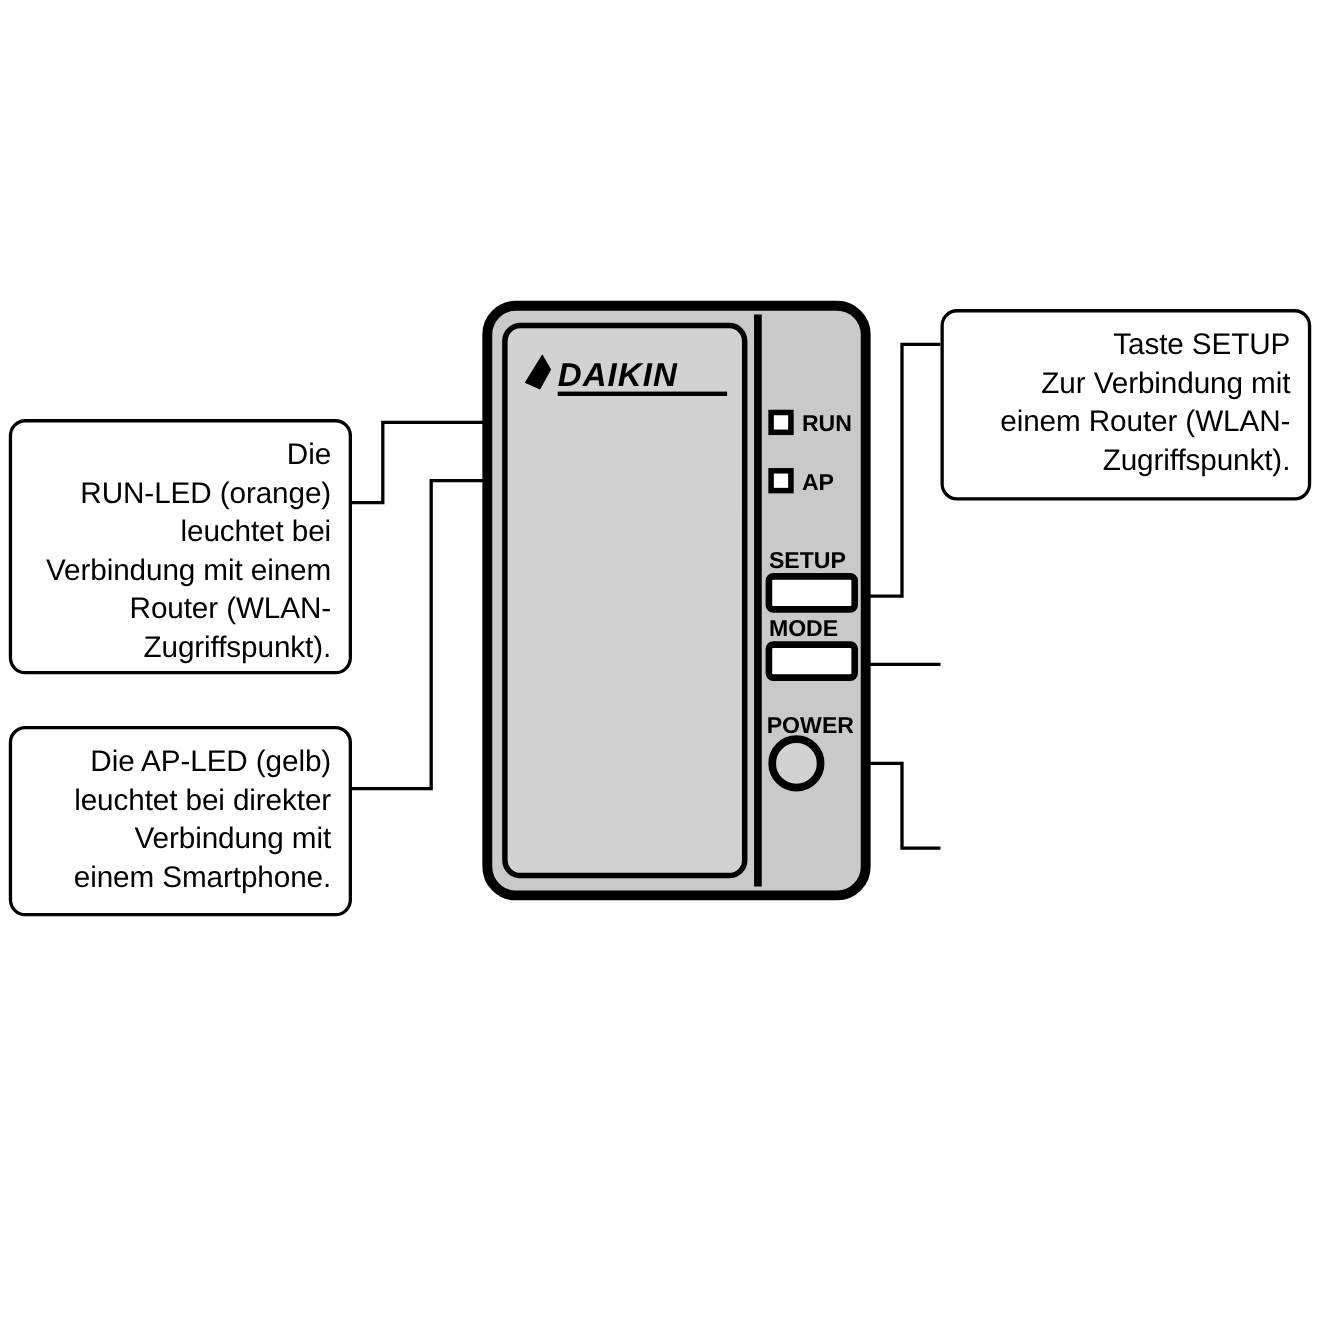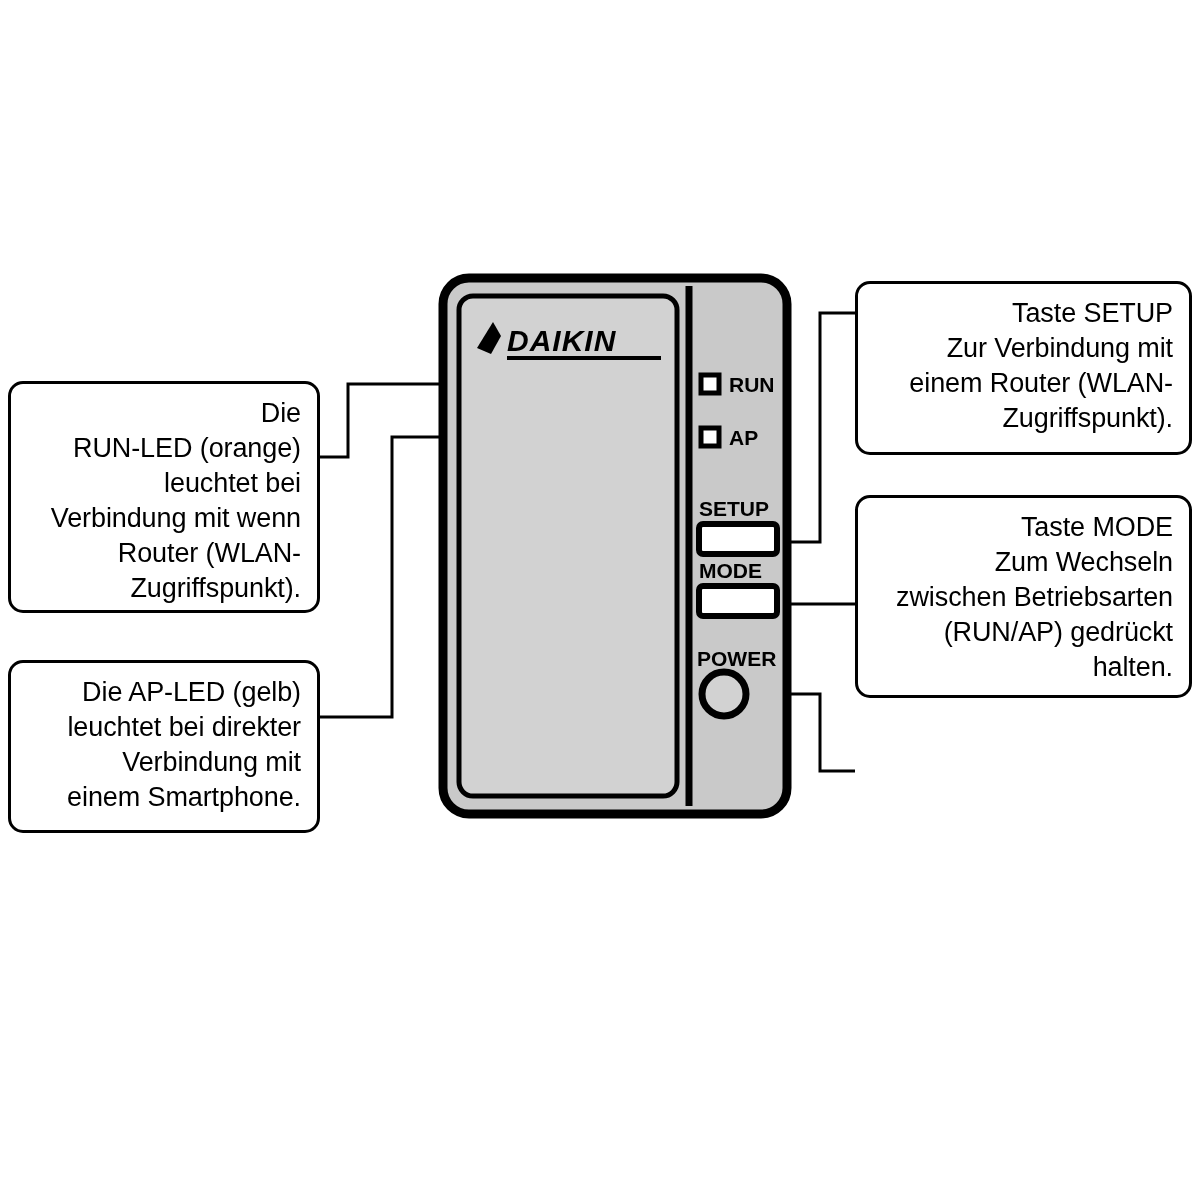--- a/index.html
+++ b/index.html
@@ -112,34 +112,29 @@
       <rect x="262" y="314" width="78" height="30" rx="4" ry="4" fill="#ffffff" stroke="#000000" stroke-width="6"></rect>
 
       <text x="260" y="394" font-family="Liberation Sans, sans-serif" font-size="21" font-weight="bold" fill="#000000">POWER</text>
       <circle cx="287" cy="422" r="22" fill="#d2d2d2" stroke="#000000" stroke-width="7"></circle>
     </svg>
   </div>
 
   <div class="callout" id="callout-run">Die
 RUN-LED (orange)
 leuchtet bei
-Verbindung mit wenn
+Verbindung mit einem
 Router (WLAN-
 Zugriffspunkt).</div>
 
   <div class="callout" id="callout-ap">Die AP-LED (gelb)
 leuchtet bei direkter
 Verbindung mit
 einem Smartphone.</div>
 
   <div class="callout" id="callout-setup">Taste SETUP
 Zur Verbindung mit
 einem Router (WLAN-
 Zugriffspunkt).</div>
 
-  <div class="callout" id="callout-mode">Taste MODE
-Zum Wechseln
-zwischen Betriebsarten
-(RUN/AP) gedrückt
-halten.</div>
 
 
 </div>
 
 </body></html>

